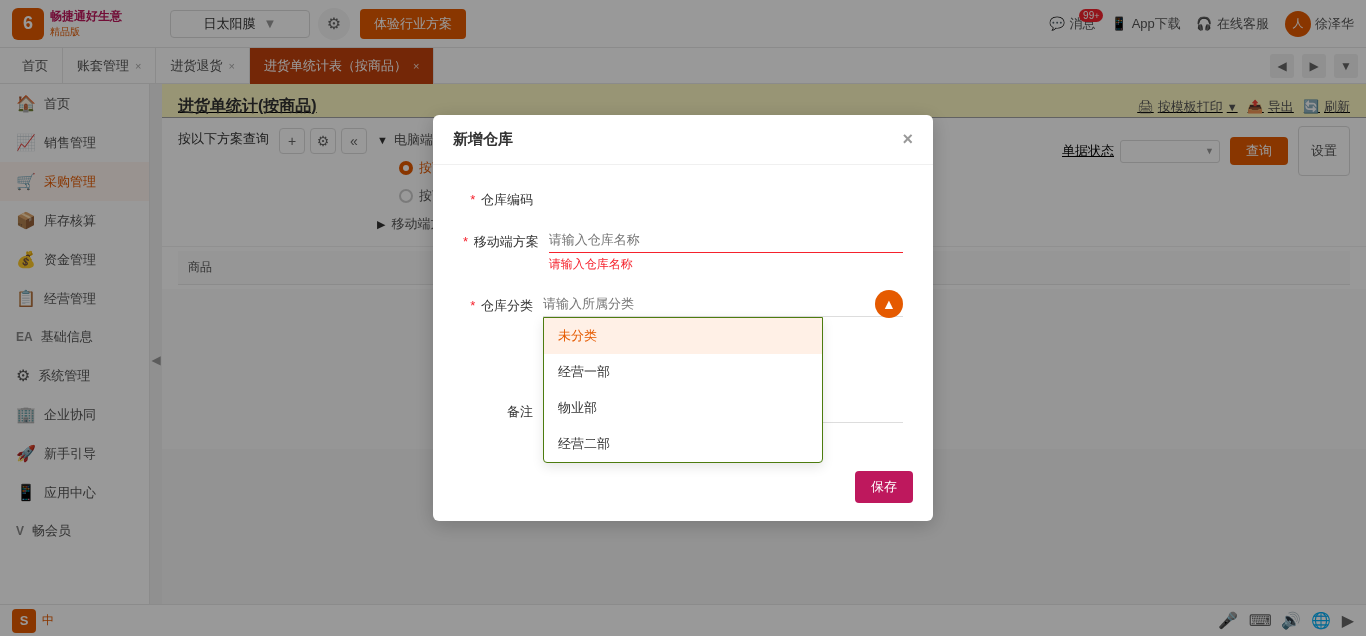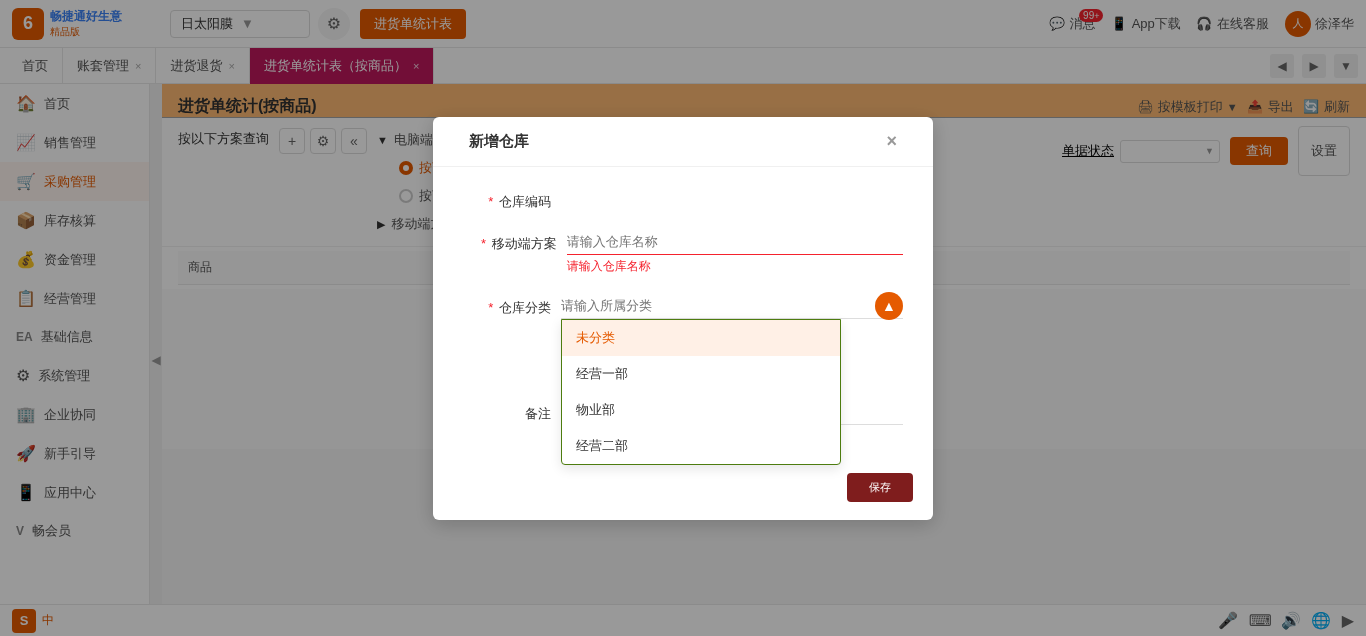--- a/index.html
+++ b/index.html
@@ -29,21 +29,21 @@
       display: flex; align-items: center; justify-content: center;
       color: #fff; font-size: 18px; font-weight: bold;
       margin-right: 6px;
     }
 
     .store-selector {
       display: flex; align-items: center;
       border: 1px solid #ddd; border-radius: 4px;
       padding: 4px 10px; margin-left: 8px;
       cursor: pointer; min-width: 140px;
-      font-size: 13px; color: #333;
+      font-size: 13px; color: #333; justify-content: center;
     }
     .store-selector .arrow { margin-left: 8px; color: #999; }
 
     .gear-btn {
       width: 32px; height: 32px;
       background: #f5f5f5; border-radius: 50%;
       display: flex; align-items: center; justify-content: center;
       margin-left: 8px; cursor: pointer; color: #666; font-size: 16px;
     }
 
@@ -97,21 +97,21 @@
       height: 36px;
       display: flex; align-items: center;
       padding: 0 14px;
       font-size: 13px;
       cursor: pointer;
       color: #555;
       border-right: 1px solid #e8e8e8;
       position: relative;
     }
     .tab.active {
-      background: #be185d;
+      background: #c2410c;
       color: #fff;
     }
     .tab .close-tab {
       margin-left: 6px; color: #aaa; font-size: 11px;
     }
     .tab.active .close-tab { color: rgba(255,255,255,0.8); }
     .tab-controls {
       margin-left: auto;
       display: flex; gap: 8px;
     }
@@ -155,23 +155,23 @@
     
     .content-area {
       flex: 1;
       background: #f5f5f5;
       overflow: auto;
       padding: 0;
       position: relative;
     }
 
     .page-header {
-      background: #fdba74;
+      background: #fef9c3;
       padding: 12px 16px 0;
-      display: flex; align-items: center; justify-content: space-between;
+      display: flex; align-items: center; justify-content: space-between; text-decoration: underline;
     }
     .page-title {
       font-size: 16px; color: #333; font-weight: bold;
     }
     .page-actions {
       display: flex; gap: 10px; align-items: center;
     }
     .action-btn {
       display: flex; align-items: center; gap: 4px;
       color: #555; font-size: 13px; cursor: pointer;
@@ -249,31 +249,30 @@
     }
     .dialog {
       background: #fff;
       border-radius: 6px;
       width: 500px;
       box-shadow: 0 4px 20px rgba(0,0,0,0.2);
       overflow: visible;
       position: relative;
     }
     .dialog-header {
-      padding: 14px 36px;
+      padding: 14px 20px;
       border-bottom: 1px solid #f0f0f0;
       display: flex; align-items: center; justify-content: space-between;
       font-size: 15px; font-weight: bold; color: #333;
     }
     .dialog-close {
       cursor: pointer; color: #999; font-size: 18px;
     }
     .dialog-body {
       padding: 20px 30px;
-      margin-left: 18px;
     }
     .form-row {
       display: flex; align-items: flex-start;
       margin-bottom: 18px; gap: 10px;
     }
     .form-label {
       min-width: 70px; text-align: right;
       color: #333; font-size: 13px; padding-top: 6px;
     }
     .required { color: #f5222d; margin-right: 2px; }
@@ -321,22 +320,22 @@
       cursor: pointer;
       font-size: 13px; color: #333;
     }
     .dropdown-item.selected { background: #fff0e6; color: #e55a00; }
 
     .dialog-footer {
       padding: 10px 20px 18px;
       display: flex; justify-content: flex-end; gap: 10px;
     }
     .btn-save {
-      background: #7f1d1d; color: #fff; border: none;
-      border-radius: 4px; padding: 7px 22px; cursor: pointer; font-size: 11px;
+      background: #be185d; color: #fff; border: none;
+      border-radius: 4px; padding: 7px 16px; cursor: pointer; font-size: 13px;
     }
 
     
     .bottom-bar {
       position: fixed; bottom: 0; left: 0; right: 0;
       height: 32px; background: #fff;
       border-top: 1px solid #e8e8e8;
       display: flex; align-items: center;
       padding: 0 12px; gap: 8px;
       z-index: 50;
@@ -364,35 +363,35 @@
     .tip-step { display: flex; align-items: center; gap: 8px; justify-content: center; margin-bottom: 6px; }
     .step-num { background: #e8e8e8; border-radius: 50%; width: 20px; height: 20px; display: flex; align-items: center; justify-content: center; font-size: 11px; color: #999; }
   </style>
 </head>
 <body>
 
 <div class="top-header">
   <div class="logo-area">
     <div class="logo-icon">6</div>
     <div>
-      <div style="font-size:12px;color:#3b82f6;font-weight:bold">畅捷通好生意</div>
+      <div style="font-size:12px;color:#be185d;font-weight:bold">畅捷通好生意</div>
       <div style="font-size:10px;color:#e55a00">精品版</div>
     </div>
   </div>
 
   <div class="store-selector">
     <span>日太阳膜</span>
     <span class="arrow">▼</span>
   </div>
 
   <div class="gear-btn">
     <span>⚙</span>
   </div>
 
-  <button class="experience-btn">进货单统计表</button>
+  <button class="experience-btn">体验行业方案</button>
 
   <div class="header-right">
     <div class="header-right-item">
       <span>💬</span>
       <span>消息</span>
       <span class="badge"><span>99</span><span class="badge-plus">+</span></span>
     </div>
     <div class="header-right-item">
       <span>📱</span>
       <span>App下载</span>

